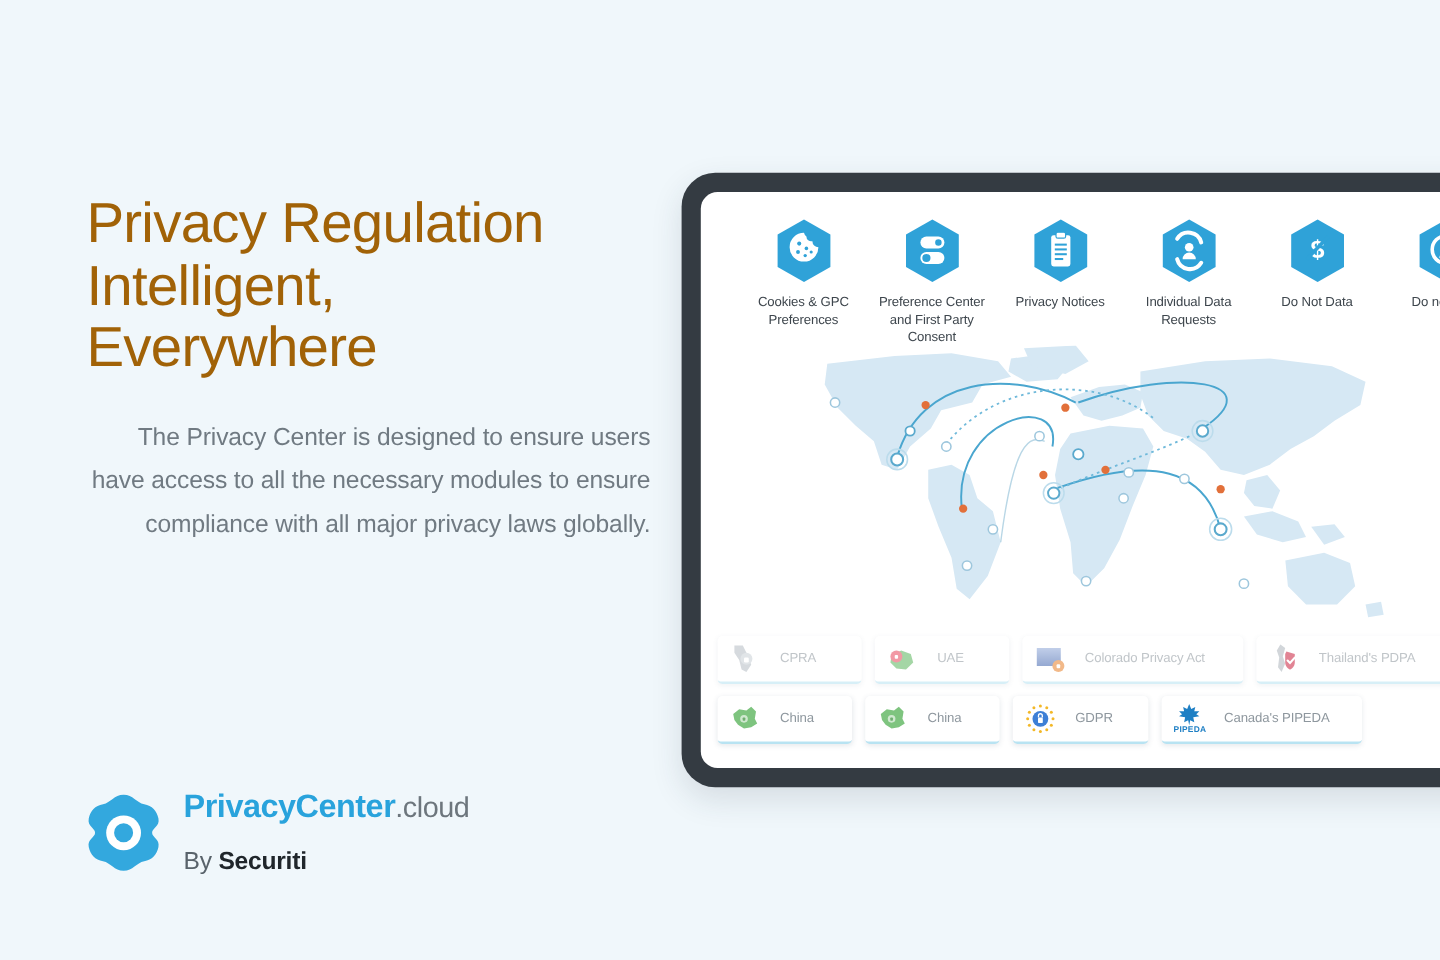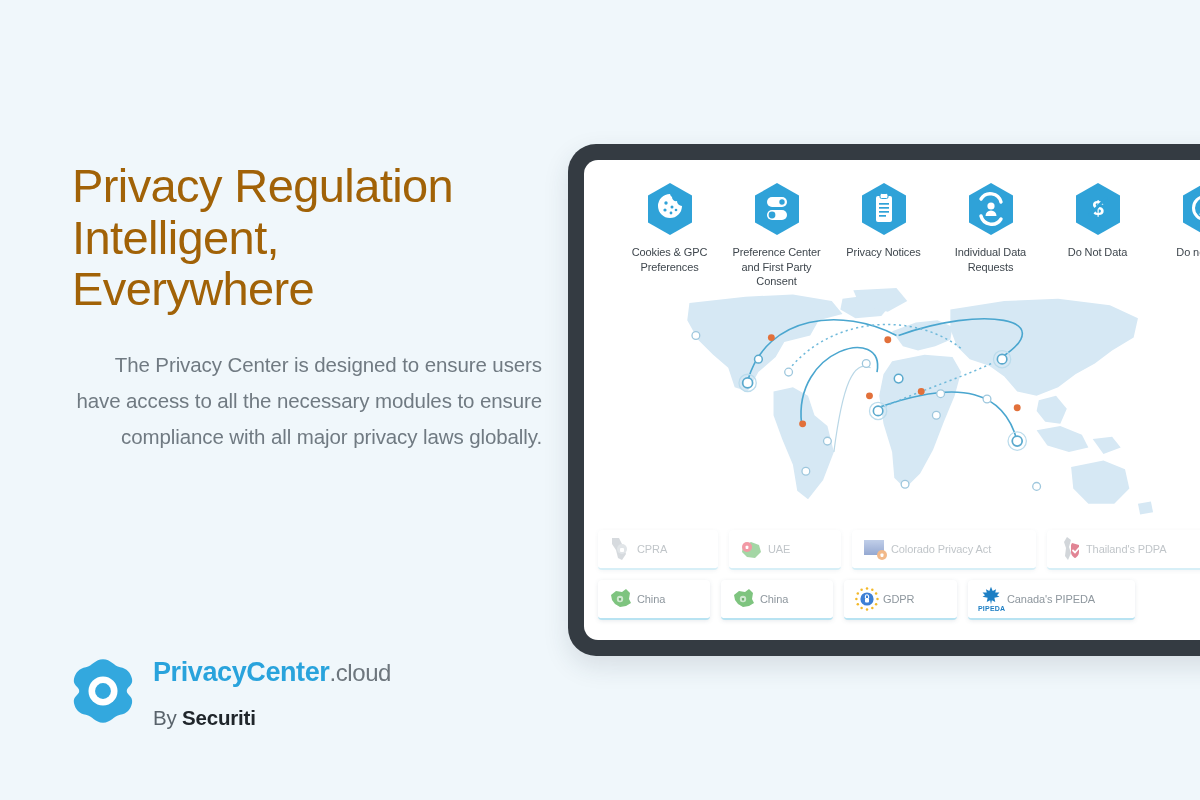--- a/index.html
+++ b/index.html
@@ -39,20 +39,21 @@
     letter-spacing: -0.1px;
     white-space: pre-line;
     text-align: right;
   }
 
   
   .logo-block {
     position: absolute;
     left: 70px; top: 658px;
     display: flex;
+    align-items: center;
     gap: 17px;
   }
   .logo-mark { width: 66px; height: 66px; flex: none; display:block; }
   .logo-text { display: flex; flex-direction: column; justify-content: center; }
   .logo-line1 { font-size: 27px; font-weight: 700; letter-spacing: -0.4px; line-height: 1.1; }
   .logo-line1 .brand { color: #29a3dc; }
   .logo-line1 .tld { color: #6d767d; font-weight: 400; font-size: 24px; }
   .logo-line2 { font-size: 20.5px; color: #2b3238; letter-spacing: -0.2px; margin-top: 18px; }
   .logo-line2 .by { color: #59636b; font-weight: 400; }
   .logo-line2 .sec { color: #20262b; font-weight: 700; }
@@ -125,21 +126,21 @@
   .card-row.faded { opacity: .55; }
   .law-card {
     flex: none;
     height: 40px;
     background: #fff;
     border-radius: 4px;
     border-bottom: 2px solid #b8e3f2;
     box-shadow: 0 1px 4px rgba(70,95,115,.13);
     display: flex;
     align-items: center;
-    gap: 3px;
+    gap: 16px;
     padding: 0 14px 0 10px;
   }
   .law-icon { width: 26px; height: 26px; flex: none; }
   .law-name {
     font-size: 11px;
     color: #8e979e;
     letter-spacing: -0.1px;
     white-space: nowrap;
   }
   .law-card.active .law-name { color: #36a9e1; }

